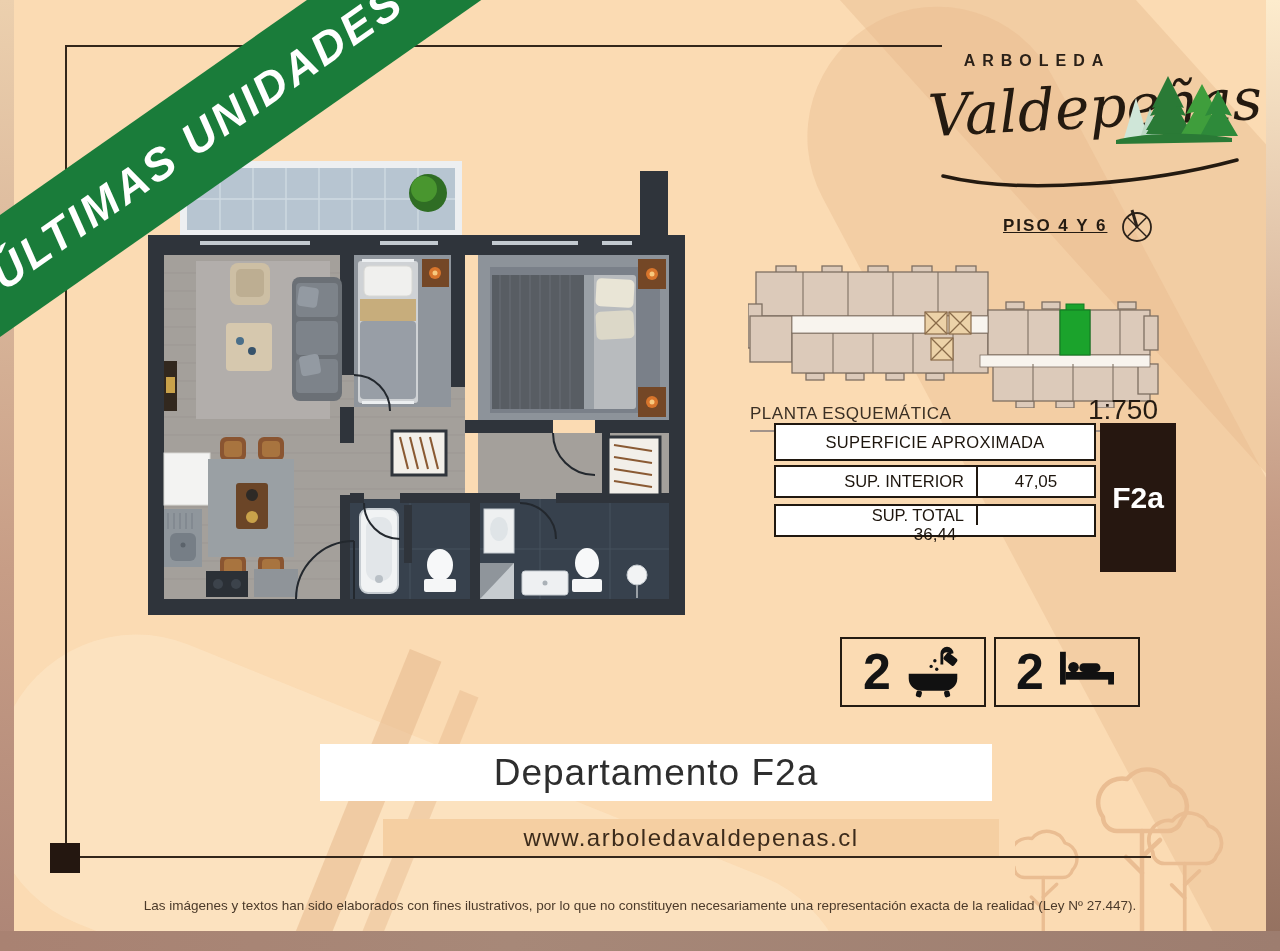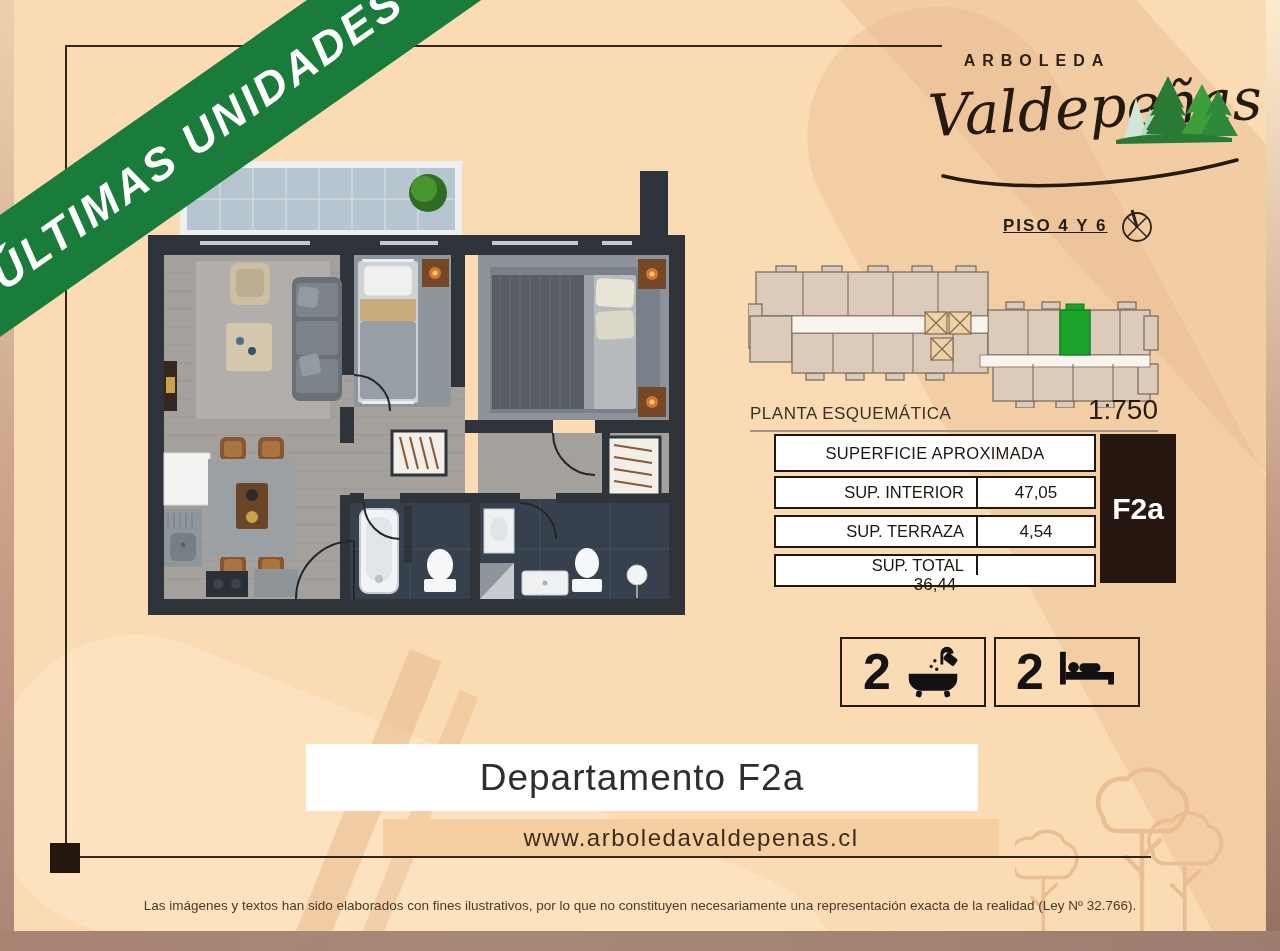--- a/index.html
+++ b/index.html
@@ -18,39 +18,39 @@
   .brand-top{position:absolute;left:952px;top:52px;width:170px;text-align:center;font-size:16px;
              letter-spacing:7px;color:#2b2118;font-weight:600;z-index:3;}
   .brand-script{position:absolute;left:928px;top:74px;width:312px;text-align:center;
                 font-family:"DejaVu Serif",serif;font-style:italic;font-size:58px;color:#241a10;
                 transform:rotate(-3deg);z-index:3;}
   .floor-label{position:absolute;left:1003px;top:216px;font-size:17px;font-weight:800;
                letter-spacing:2px;color:#241b12;z-index:3;text-decoration:underline;}
   .planta-label{position:absolute;left:750px;top:404px;font-size:17px;color:#3a2f24;letter-spacing:.5px;z-index:3;}
   .scale-label{position:absolute;left:1030px;top:394px;width:128px;text-align:right;font-size:28px;color:#241b12;z-index:3;}
   
-  #area-table{position:absolute;left:758px;top:434px;width:402px;display:flex;z-index:3;padding-left:16px;}
+  #area-table{position:absolute;left:758px;top:423px;width:402px;display:flex;z-index:3;padding-left:16px;}
   #table-left{width:322px;display:flex;flex-direction:column;}
   .tbox{background:#fff;border:2px solid #201810;box-sizing:border-box;}
   .thead{height:38px;margin-bottom:4px;display:flex;align-items:center;justify-content:center;
          font-size:16.5px;color:#1d150d;letter-spacing:.3px;}
   .trow{height:33px;margin-bottom:6px;display:flex;align-items:stretch;}
   .trow:last-child{margin-bottom:0;flex-direction:column;}
   .tlabel{width:188px;display:flex;align-items:center;justify-content:flex-end;padding-right:12px;
           font-size:16.5px;color:#1d150d;border-right:2px solid #201810;}
   .tvalue{flex:1;display:flex;align-items:center;justify-content:center;font-size:17px;color:#1d150d;}
   #unit-badge{width:76px;height:149px;margin-left:4px;background:#261710;border:2px solid #261710;
               box-sizing:border-box;display:flex;align-items:center;justify-content:center;
               color:#fff;font-size:30px;font-weight:800;}
   
   .feature{position:absolute;top:637px;width:146px;height:70px;border:2px solid #241b12;box-sizing:border-box;
            display:flex;align-items:center;justify-content:center;gap:12px;z-index:3;}
   .feature .num{font-size:50px;font-weight:800;color:#141414;line-height:1;}
   
-  #title-box{position:absolute;left:306px;top:744px;width:672px;height:67px;background:#fff;z-index:3;
+  #title-box{position:absolute;left:320px;top:744px;width:672px;height:57px;background:#fff;z-index:3;
              display:flex;align-items:center;justify-content:center;}
   #title-box span{font-size:37px;color:#2e2e2e;letter-spacing:1px;}
   #web-band{position:absolute;left:383px;top:819px;width:616px;height:37px;background:#f5cfa2;z-index:3;
             display:flex;align-items:center;justify-content:center;}
   #web-band span{font-size:24px;color:#3c2b1b;letter-spacing:1.5px;}
   #footer-text{position:absolute;left:0;top:898px;width:1280px;text-align:center;font-size:13.5px;color:#4b3a2a;z-index:3;}
   
   .edge{position:absolute;z-index:5;}
 </style>
 </head>
@@ -198,24 +198,20 @@
   <div class="planta-label">PLANTA ESQUEMÁTICA</div>
   <div class="scale-label">1:750</div>
   <div class="abs" style="left:750px;top:430px;width:408px;height:2px;background:#a2938a;z-index:3;"></div>
 
   <div id="area-table">
     <div id="table-left">
       <div class="tbox thead">SUPERFICIE APROXIMADA</div>
       <div class="tbox trow">
         <div class="tlabel">SUP. INTERIOR</div>
         <div class="tvalue">47,05</div>
-      </div>
-      <div class="tbox trow">
-        <div class="tlabel">SUP. TERRAZA</div>
-        <div class="tvalue">4,54</div>
       </div>
       <div class="tbox trow">
         <div class="tlabel">SUP. TOTAL</div>
         <div class="tvalue">36,44</div>
       </div>
     </div>
     <div id="unit-badge">F2a</div>
   </div>
 
   <div class="feature" style="left:840px;">
@@ -453,19 +449,19 @@
       <path d="M380,348 A36,36 0 0 1 416,384"></path>
     </g>
   </svg>
 
   <div id="title-box">
     <span>Departamento F2a</span>
   </div>
   <div id="web-band">
     <span>www.arboledavaldepenas.cl</span>
   </div>
-  <div id="footer-text">Las imágenes y textos han sido elaborados con fines ilustrativos, por lo que no constituyen necesariamente una representación exacta de la realidad (Ley Nº 32.766).</div>
+  <div id="footer-text">Las imágenes y textos han sido elaborados con fines ilustrativos, por lo que no constituyen necesariamente una representación exacta de la realidad (Ley Nº 27.447).</div>
 
   <div class="edge" style="left:0;top:0;width:14px;height:951px;background:linear-gradient(180deg,#ecd0ae,#c79d86 60%,#ad8576);"></div>
   <div class="edge" style="left:1266px;top:0;width:14px;height:951px;background:linear-gradient(180deg,#fdeccd,#c49a84 55%,#93705f);"></div>
   <div class="edge" style="left:0;top:931px;width:1280px;height:20px;background:linear-gradient(90deg,#a98272,#a78878 40%,#9d7d6f);"></div>
 
 </div>
 
 </body></html>

